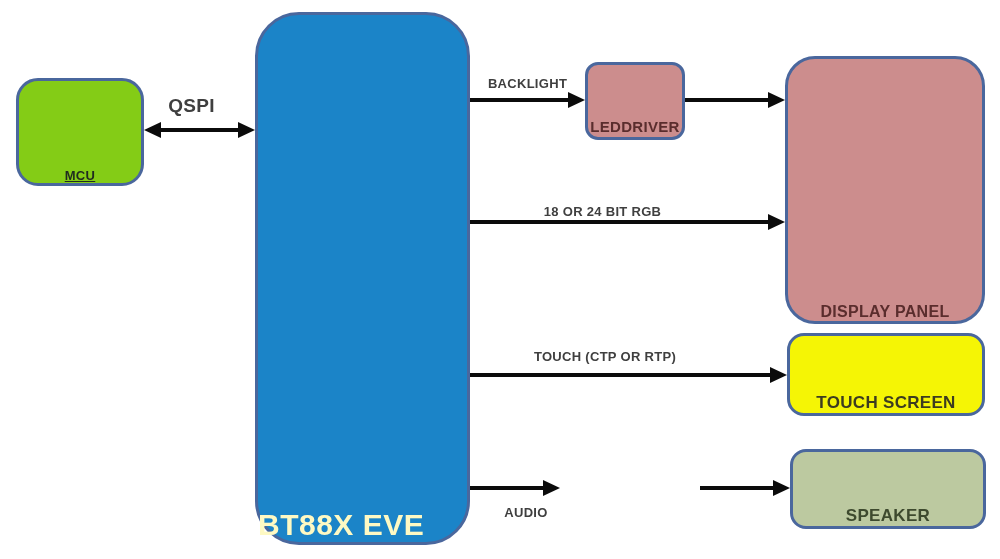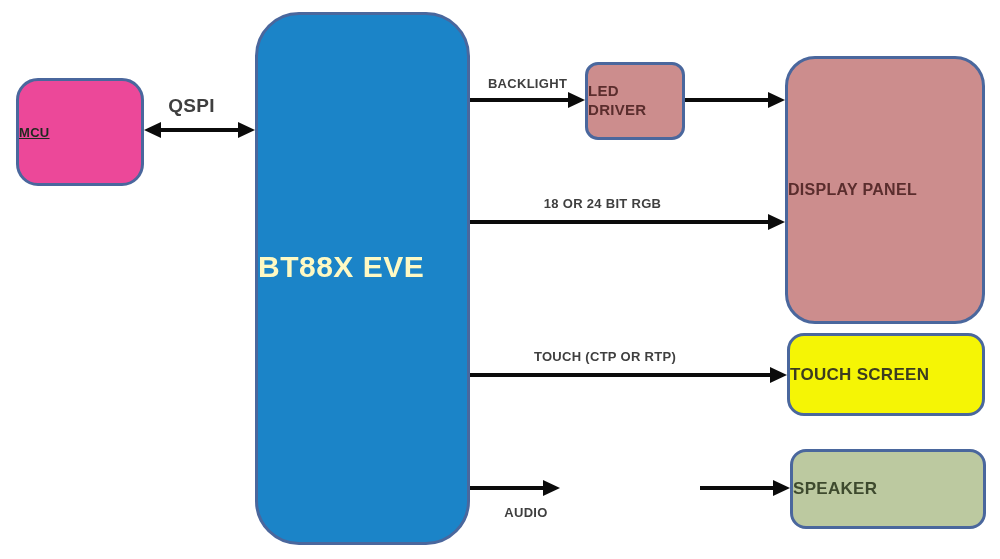--- a/index.html
+++ b/index.html
@@ -15,22 +15,22 @@
     background: #ffffff;
     overflow: hidden;
   }
 
   
   .block {
     position: absolute;
     box-sizing: border-box;
     border: 3px solid #4a679d;
     display: flex;
-    flex-direction: column;
-    align-items: flex-start;
+    flex-direction: row;
+    align-items: flex-end;
     justify-content: center;
     text-align: center;
     font-weight: 700;
     letter-spacing: 0.3px;
   }
   .block-mcu {
     left: 16px; top: 78px; width: 128px; height: 108px;
     border-radius: 22px;
     font-size: 13px; color: #1f2a1f;
   }
@@ -111,30 +111,30 @@
     position: absolute;
     font-size: 13px;
     font-weight: 700;
     color: #3f3f3f;
     letter-spacing: 0.3px;
     text-align: center;
     white-space: nowrap;
   }
   #label-qspi      { left: 144px; top:  95px; width: 95px; font-size: 19px; }
   #label-backlight { left: 470px; top:  76px; width: 115px; }
-  #label-rgb       { left: 470px; top: 196px; width: 265px; }
+  #label-rgb       { left: 470px; top: 204px; width: 265px; }
   #label-touch     { left: 470px; top: 349px; width: 270px; }
   #label-audio     { left: 470px; top: 461px; width:  112px; margin-top: 44px; }
 </style>
 </head>
 <body>
 
 <div class="canvas">
 
-  <div class="block block-mcu" style="background-color: #ec4899; text-decoration: underline;">
+  <div class="block block-mcu" style="background-color: #84cc16; text-decoration: underline;">
     <span>MCU</span>
   </div>
 
   <div class="block block-eve" style="background-color: rgb(27, 132, 200);">
     <span class="eve-label">BT88X EVE</span>
   </div>
 
   <div class="block block-led" style="background-color: rgb(204, 141, 141);">
     <span>LED</span>
     <span>DRIVER</span>

